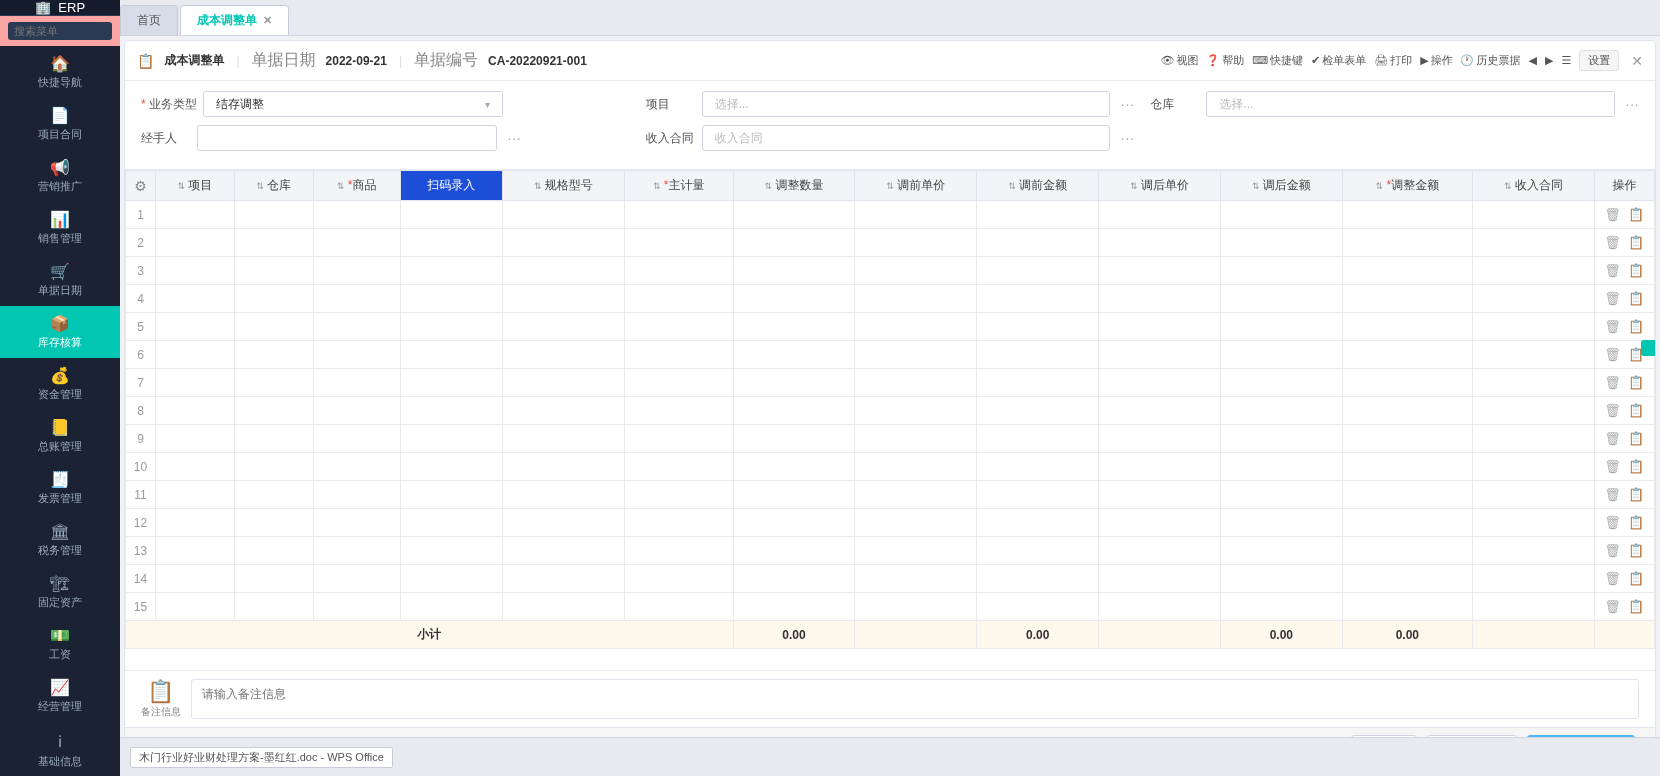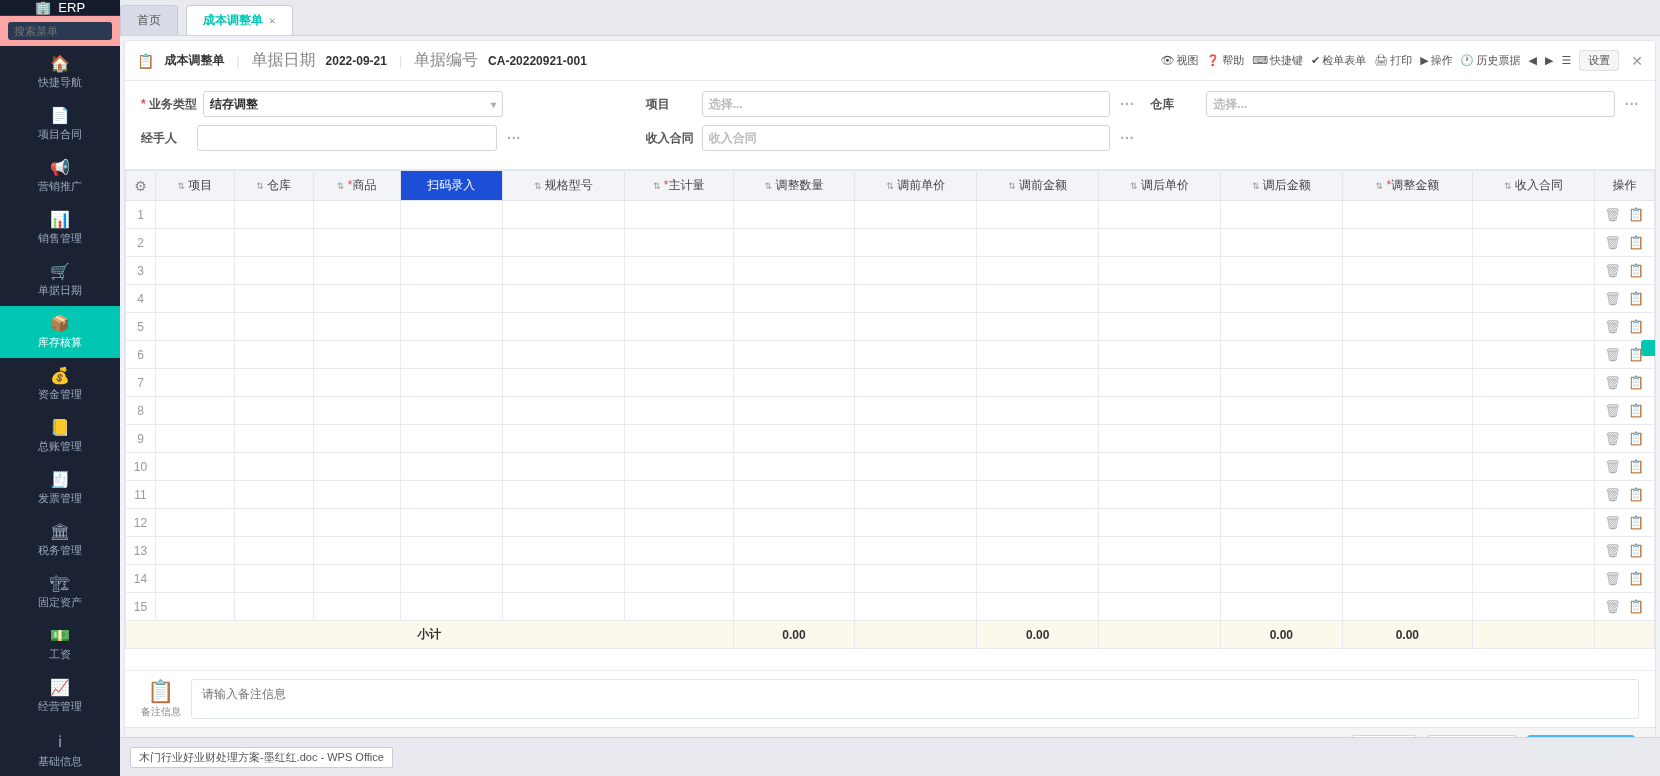--- a/index.html
+++ b/index.html
@@ -75,24 +75,23 @@
     .tab {
       height: 30px;
       padding: 0 16px;
       display: flex;
       align-items: center;
       cursor: pointer;
       font-size: 12px;
       color: #555;
       background: #d8dce8;
       border-radius: 4px 4px 0 0;
-      margin-right: 8px;
+      margin-right: 2px;
       border: 1px solid #c8ccd8;
       border-bottom: none;
-      font-family: Liberation Mono, monospace;
     }
     .tab.active {
       background: #fff;
       color: #00c6b2;
       font-weight: bold;
       border-color: #c8ccd8;
     }
     .tab .close-icon {
       margin-left: 6px;
       font-size: 11px;
@@ -162,21 +161,20 @@
       padding: 10px 16px;
       background: #fff;
       border-bottom: 1px solid #e8eaef;
       flex-shrink: 0;
     }
     .form-row {
       display: flex;
       align-items: center;
       gap: 16px;
       margin-bottom: 8px;
-      font-weight: bold;
     }
     .form-field {
       display: flex;
       align-items: center;
       gap: 6px;
       flex: 1;
     }
     .form-label {
       font-size: 12px;
       color: #555;
@@ -185,21 +183,21 @@
     }
     .form-label.required::before {
       content: '* ';
       color: #e74c3c;
     }
     .form-select {
       flex: 1;
       height: 26px;
       border: 1px solid #d0d4de;
       border-radius: 3px;
-      padding: 0 6px;
+      padding: 0 12px;
       font-size: 12px;
       color: #333;
       background: #fff;
       display: flex;
       align-items: center;
       justify-content: space-between;
       cursor: pointer;
     }
     .form-select .chevron { color: #aaa; font-size: 10px; }
     .form-dots { color: #aaa; font-size: 14px; margin-left: 4px; cursor: pointer; }

